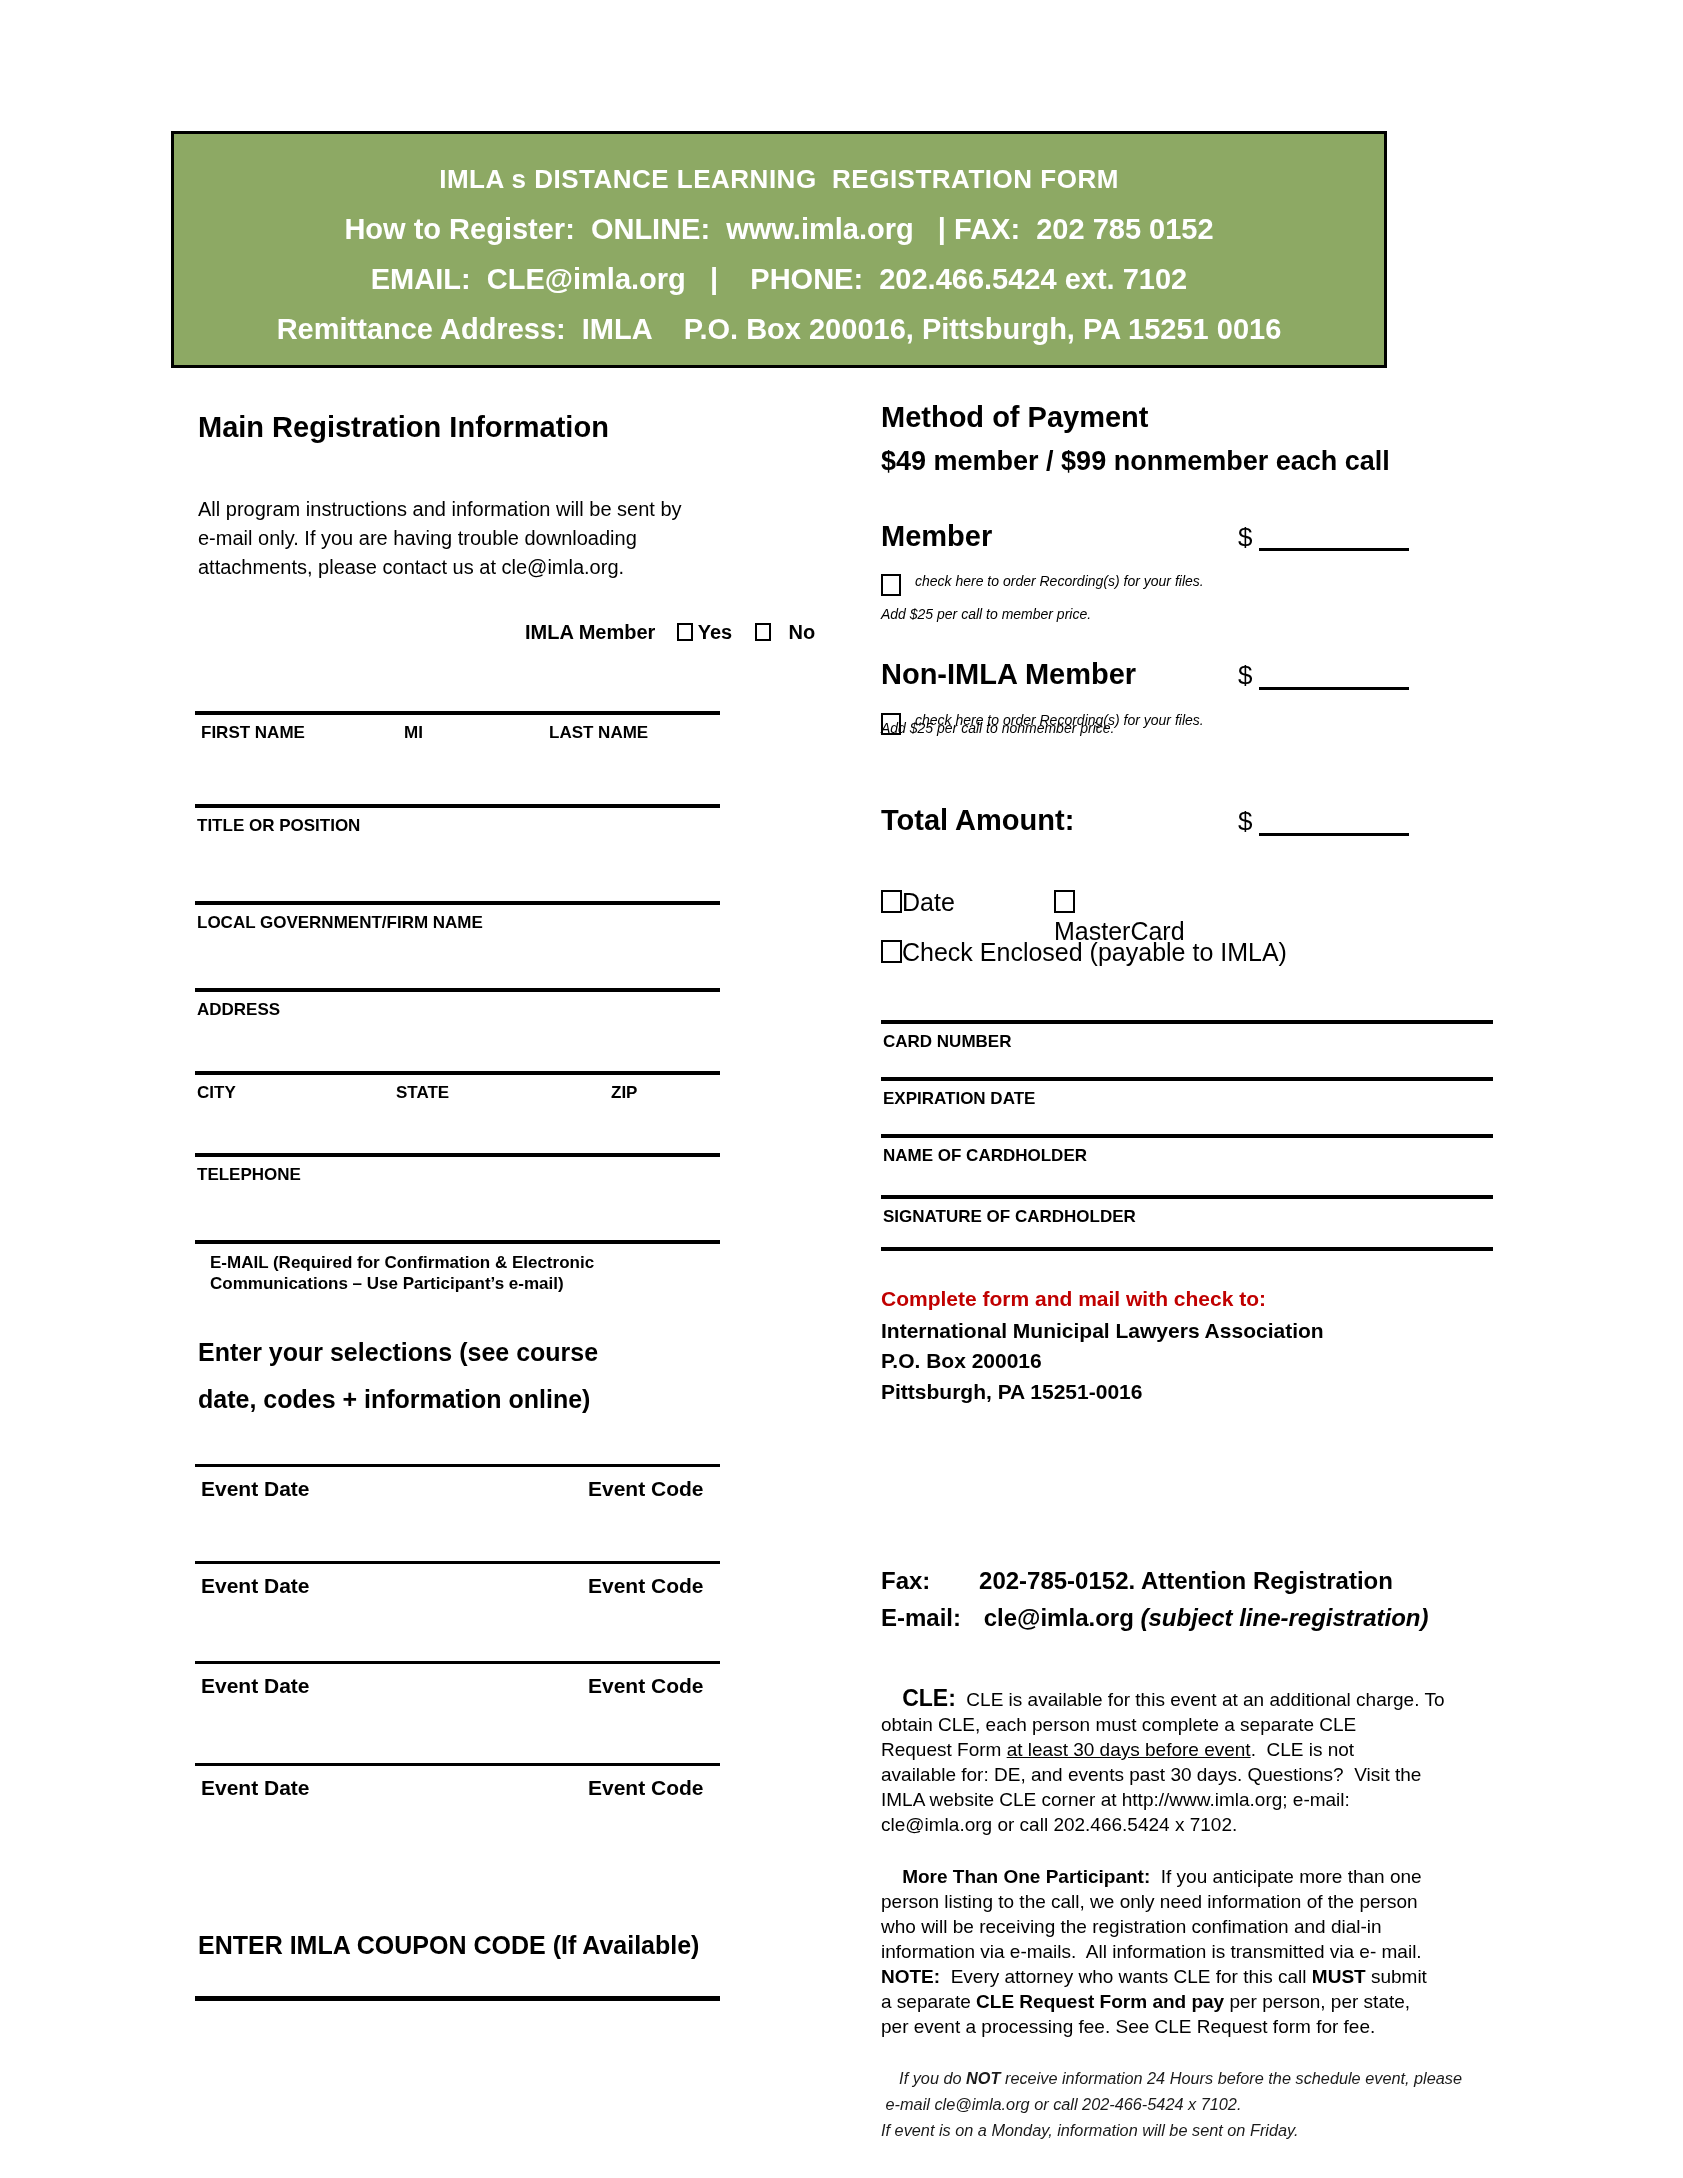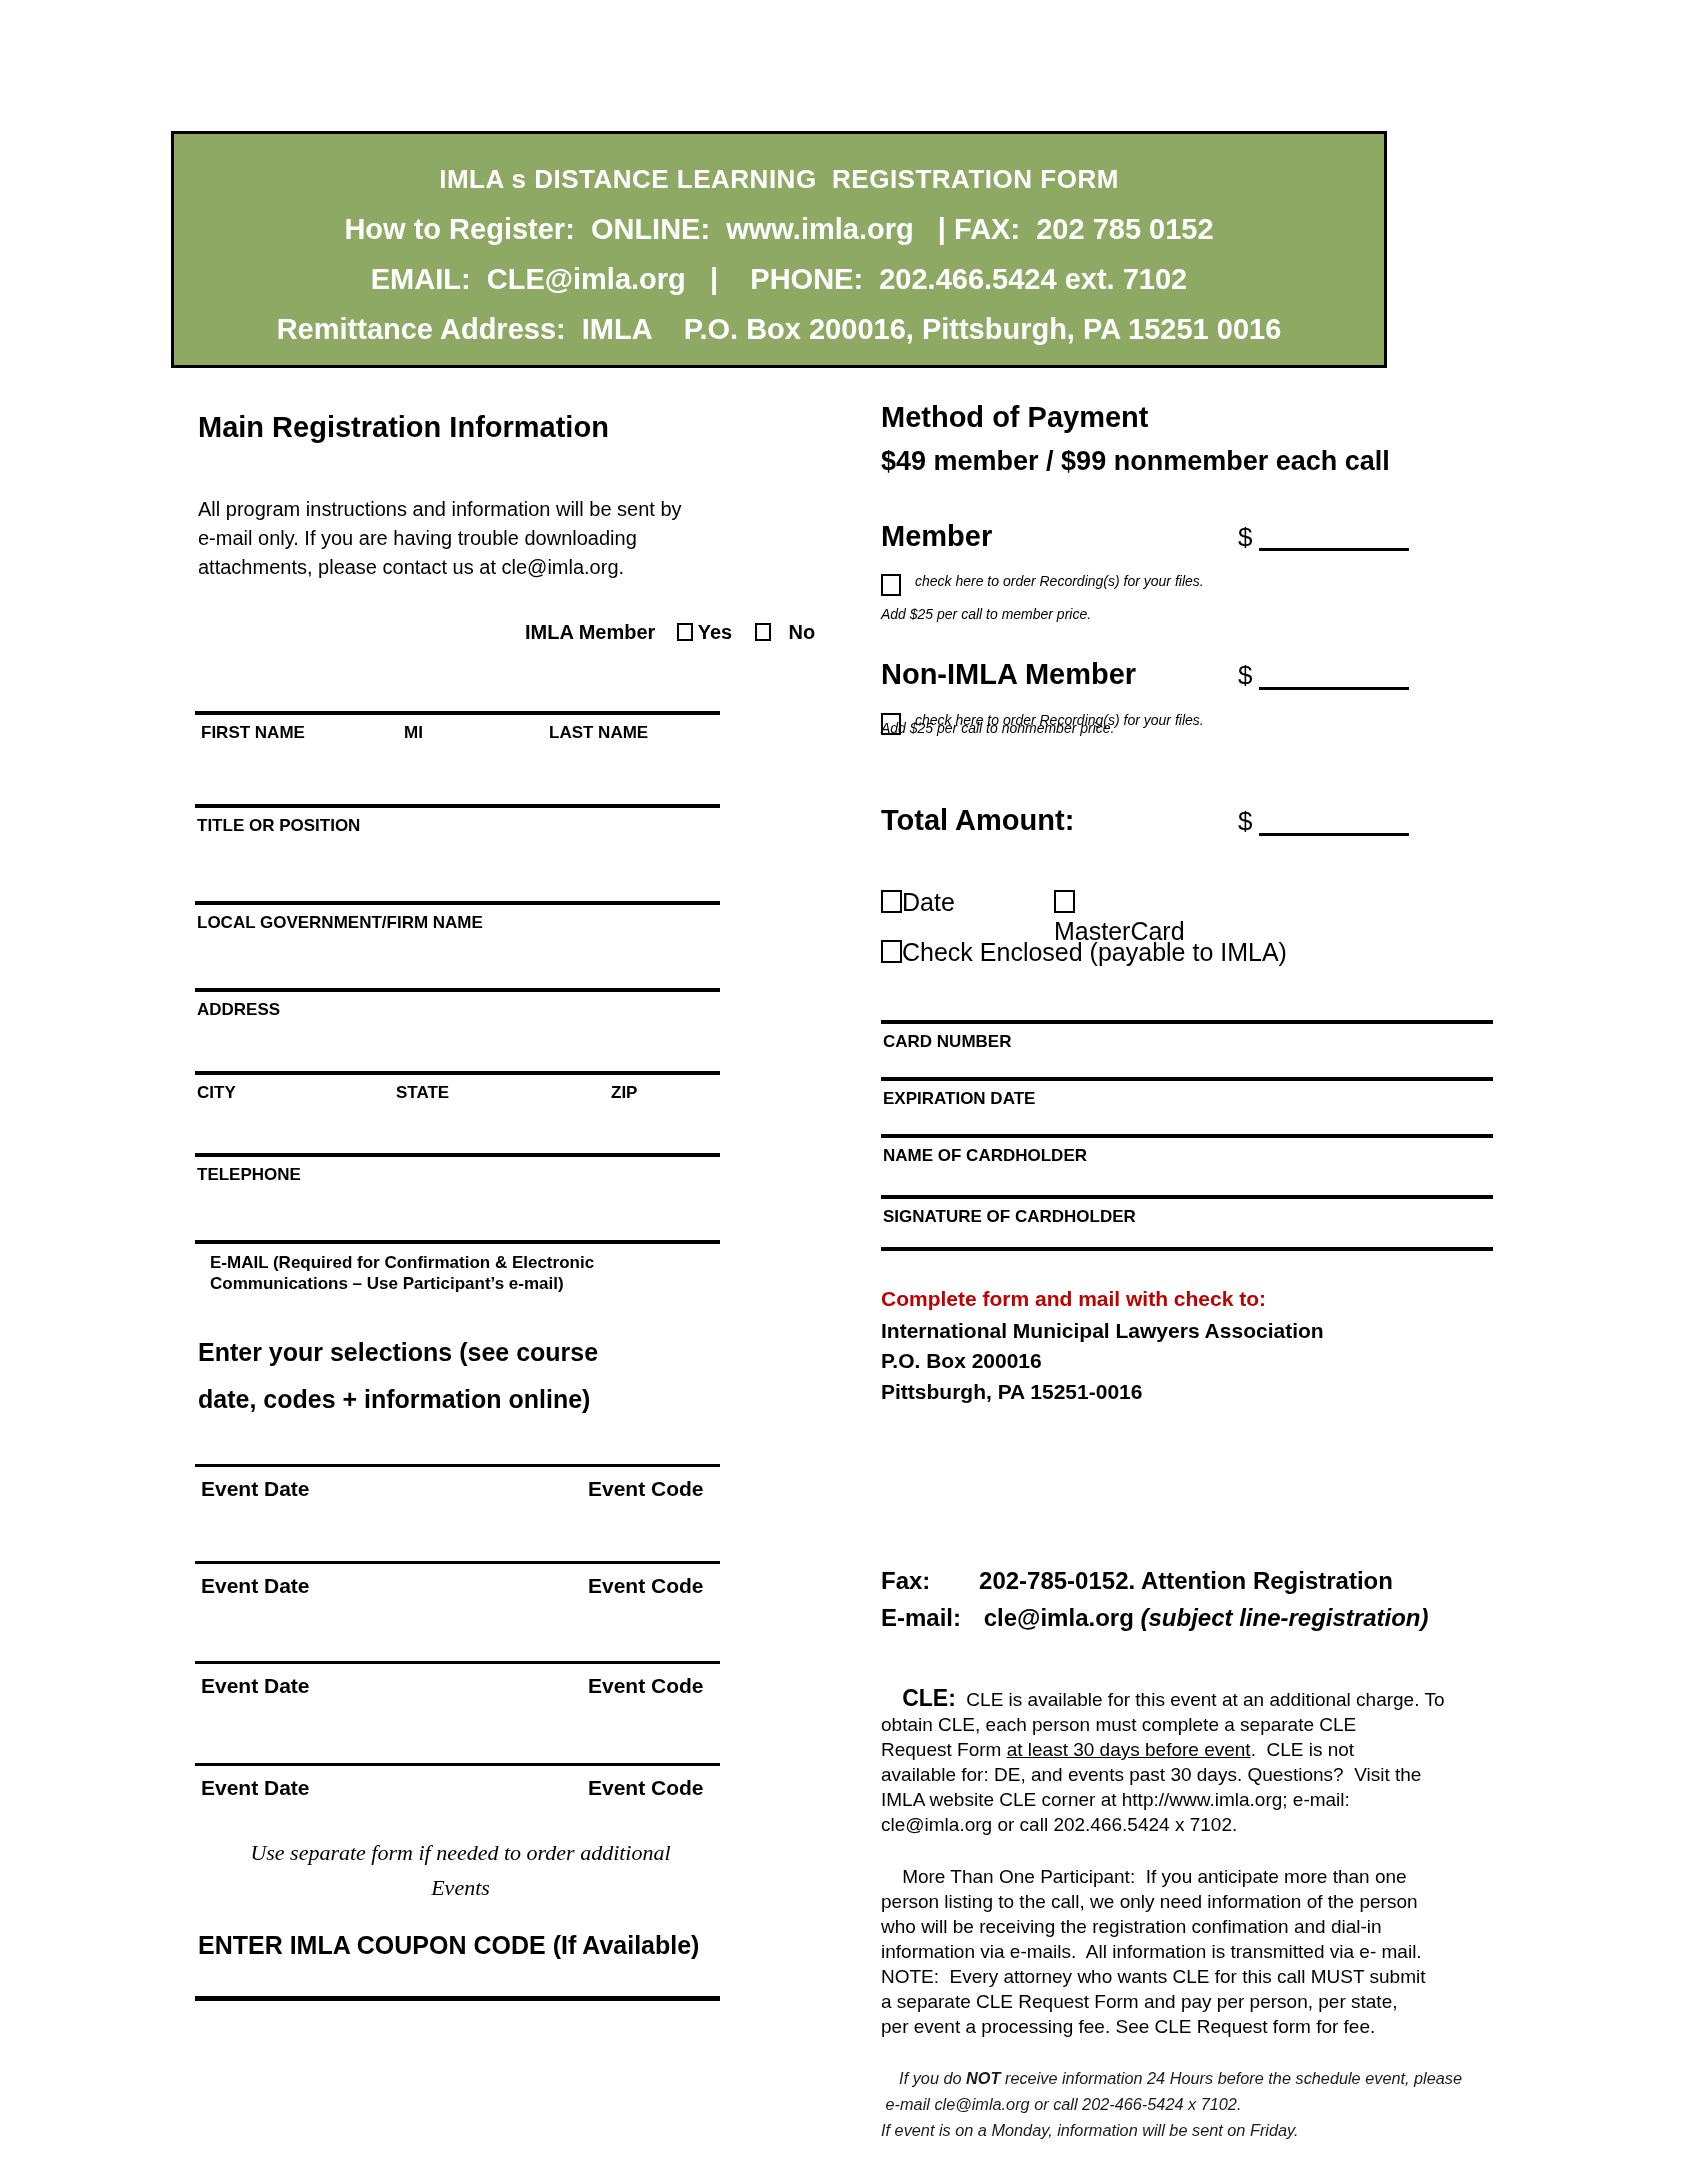--- a/index.html
+++ b/index.html
@@ -11,21 +11,21 @@
        background:#8DA964;border:3px solid #000;box-sizing:border-box;
        color:#fff;font-weight:bold;text-align:center;}
   #hdr .hline{white-space:pre;line-height:34px;}
   #hdr .h1{margin-top:28px;font-size:26px;letter-spacing:0.5px;}
   #hdr .h2{margin-top:16px;font-size:29px;}
 
   
   .abs{position:absolute;}
   .preline{white-space:pre-line;}
   .prewrap{white-space:pre-wrap;}
-  .b{font-weight:normal;text-align:center;}
+  .b{font-weight:bold;text-align:center;}
   .bi{font-weight:bold;font-style:italic;}
   .u{text-decoration:underline;}
 
   
   .lhead{left:198px;font-size:29px;font-weight:bold;}
   .intro{left:198px;width:554px;font-size:20px;line-height:29px;}
   .memq{left:525px;top:621px;font-size:20px;font-weight:bold;}
   .cb{display:inline-block;width:14px;height:16px;border:2px solid #000;background:#fff;
       vertical-align:-2px;}
   .cbL{width:16px;height:18px;}
@@ -168,22 +168,20 @@
     </div>
   </div>
   <div class="frow" style="top:1763px">
     <div class="wline3"></div>
     <div class="flab evlab">
       <span style="left:6px">Event Date</span>
       <span style="left:393px">Event Code</span>
     </div>
   </div>
 
-  <div class="abs sepnote preline">Use separate form if needed to order additional
-Events</div>
 
   <div class="abs coupon">ENTER IMLA COUPON CODE (If Available)</div>
   <div class="abs" style="left:195px;top:1996px;width:525px;border-top:5px solid #000"></div>
 
   <div class="abs rhead">Method of Payment</div>
   <div class="abs pricing">$49 member / $99 nonmember each call</div>
 
   <div class="abs paylab" style="top:520px">Member</div>
   <div class="abs dollar" style="top:522px">$</div>
   <div class="abs dline" style="top:548px"></div>

